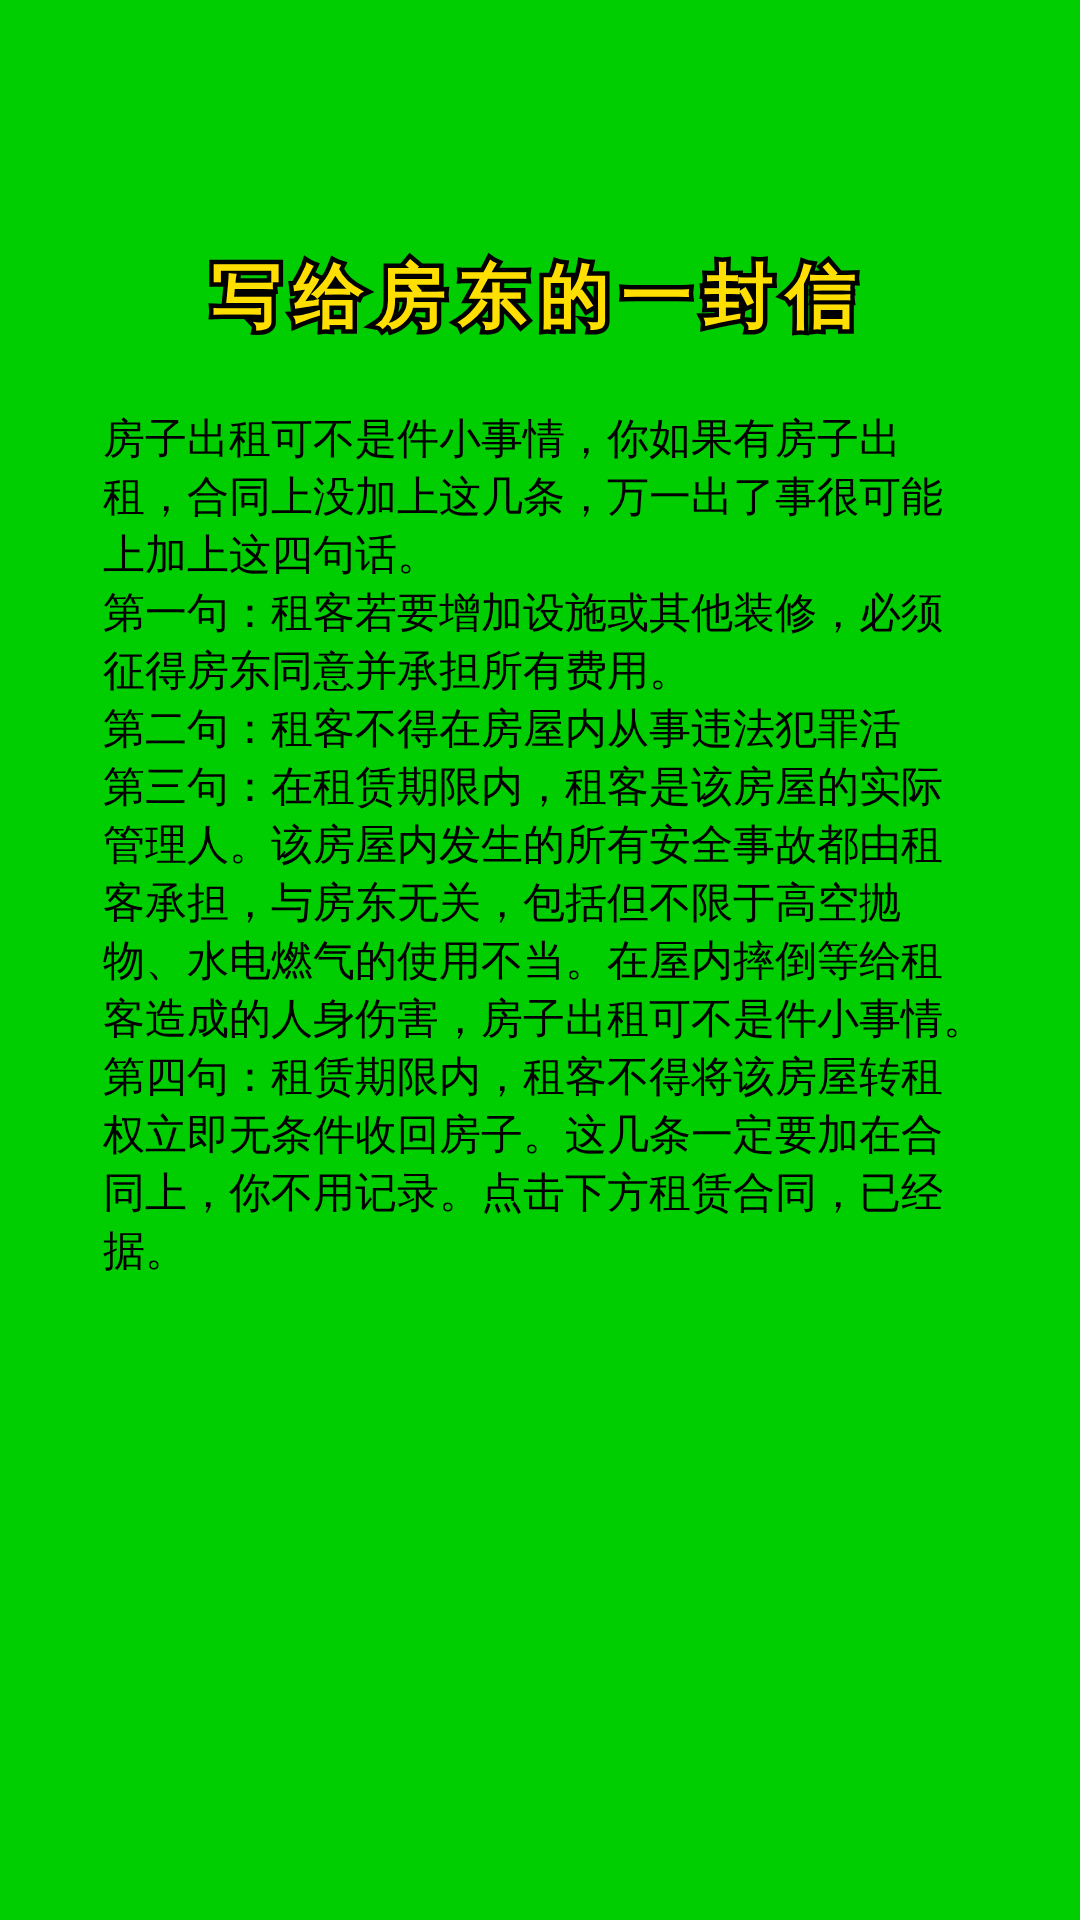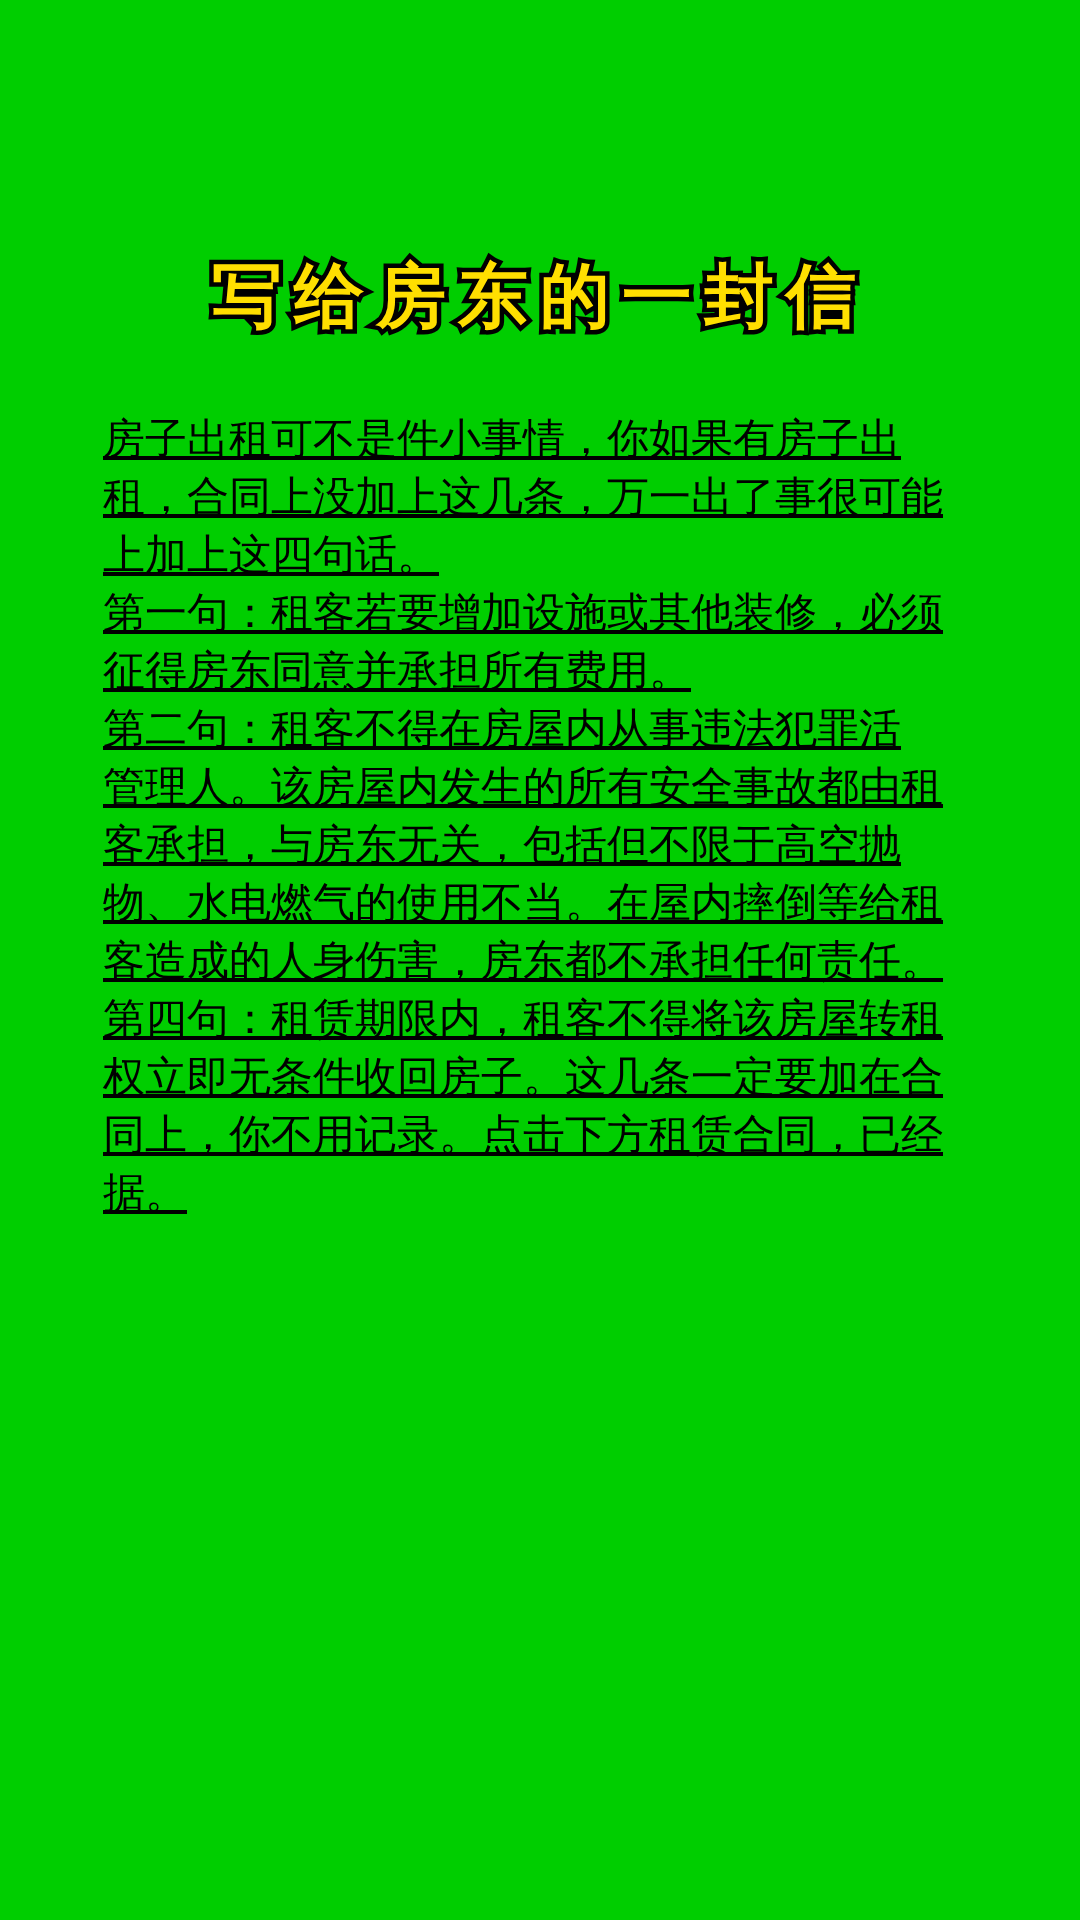--- a/index.html
+++ b/index.html
@@ -38,41 +38,41 @@
   .letter {
     position: absolute;
     top: 410px;
     left: 103px;
     width: 880px;
     color: var(--body-text, #000000);
     font-size: 42px;
     line-height: 58px;
     font-weight: 500;
     font-family: "DejaVu Sans", "Liberation Sans", sans-serif;
-    text-decoration: underline;
   }
   .line {
     height: 58px;
     white-space: nowrap;
   }
 </style>
 </head>
 <body style="--bg: #00CE00; --title-fill: #FFDF00; --title-outline: #000000; --body-text: #000000;">
 
 <div class="poster">
   <h1 class="title">写给房东的一封信</h1>
   <div class="letter">
     <div class="line">房子出租可不是件小事情，你如果有房子出</div>
     <div class="line">租，合同上没加上这几条，万一出了事很可能</div>
     <div class="line">上加上这四句话。</div>
     <div class="line">第一句：租客若要增加设施或其他装修，必须</div>
     <div class="line">征得房东同意并承担所有费用。</div>
     <div class="line">第二句：租客不得在房屋内从事违法犯罪活</div>
+    <div class="line">第三句：在租赁期限内，租客是该房屋的实际</div>
     <div class="line">管理人。该房屋内发生的所有安全事故都由租</div>
     <div class="line">客承担，与房东无关，包括但不限于高空抛</div>
     <div class="line">物、水电燃气的使用不当。在屋内摔倒等给租</div>
-    <div class="line">客造成的人身伤害，房东都不承担任何责任。</div>
+    <div class="line">客造成的人身伤害，房子出租可不是件小事情。</div>
     <div class="line">第四句：租赁期限内，租客不得将该房屋转租</div>
     <div class="line">权立即无条件收回房子。这几条一定要加在合</div>
     <div class="line">同上，你不用记录。点击下方租赁合同，已经</div>
     <div class="line">据。</div>
   </div>
 </div>
 
 </body></html>

